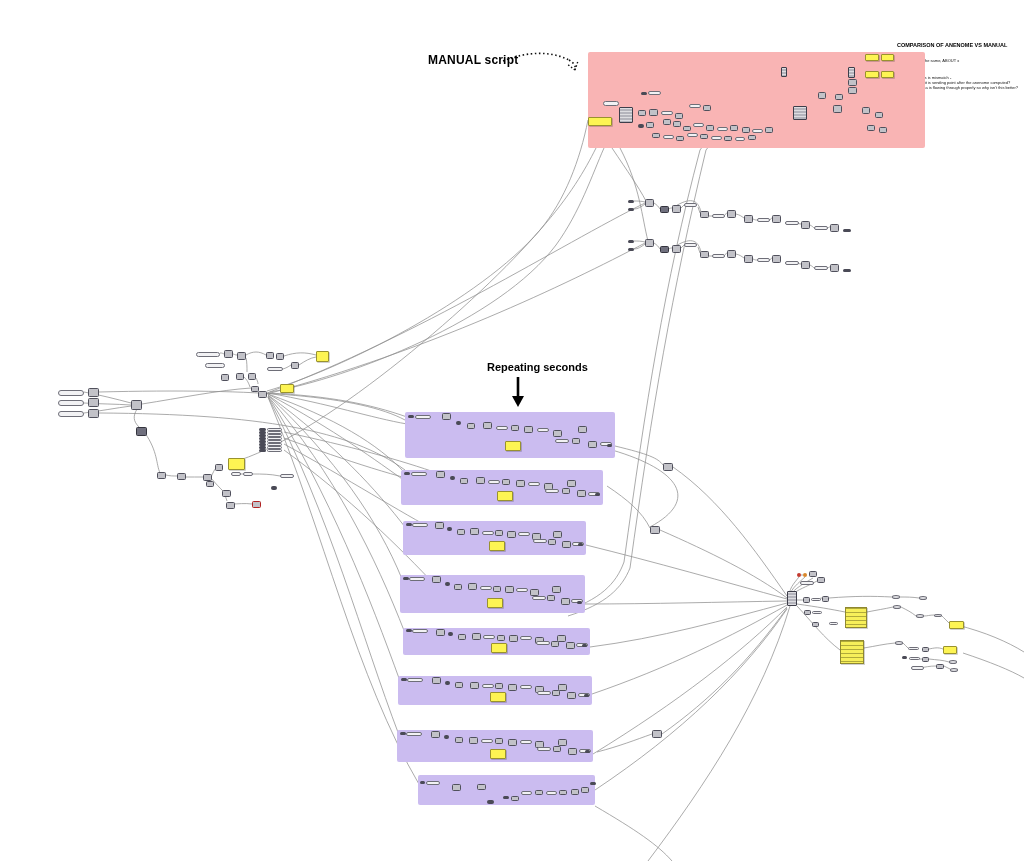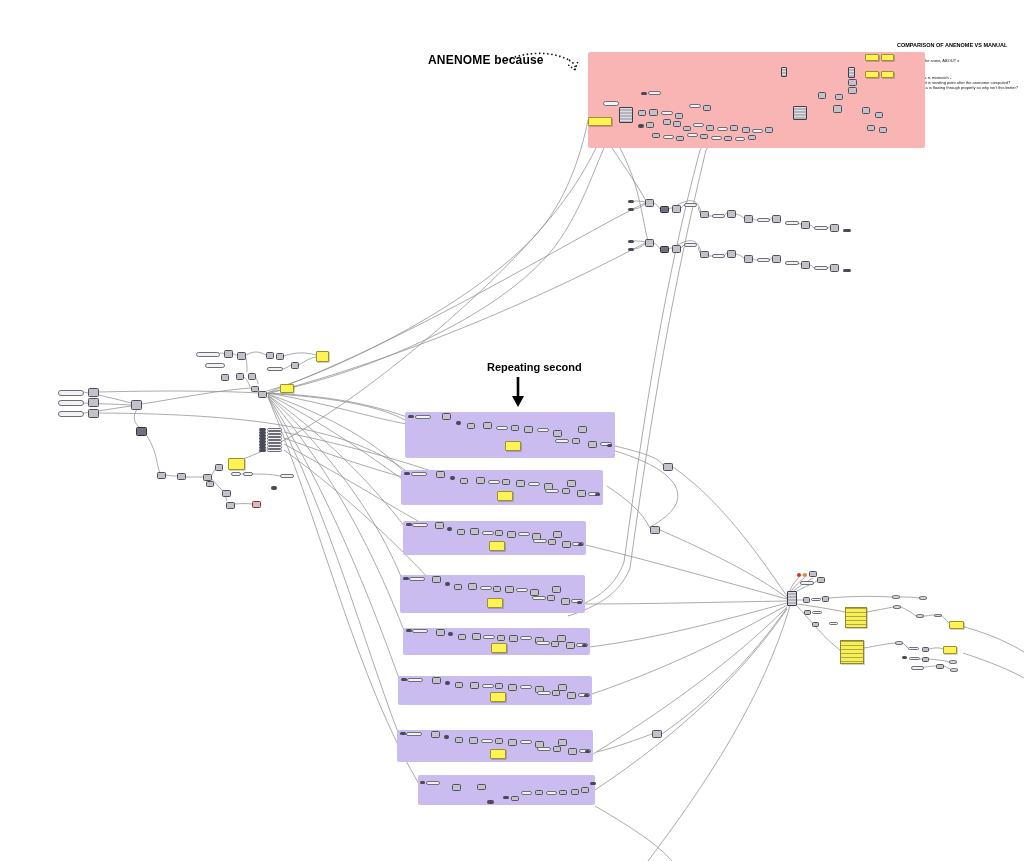--- a/index.html
+++ b/index.html
@@ -317,23 +317,23 @@
         <path d="M29,8 C45,-2 53,0 56,13" fill="none" stroke="#8f8f8f" stroke-width="0.75" vector-effect="non-scaling-stroke"></path>
       </g>
       <path d="M503,61 C528,51 551,51 569,60" fill="none" stroke="#111" stroke-width="1.6" stroke-dasharray="1.5 2.6" vector-effect="non-scaling-stroke"></path>
       <path d="M569,60 C574,63 576,66 575,70" fill="none" stroke="#111" stroke-width="1.6" stroke-dasharray="1.5 2.6" vector-effect="non-scaling-stroke"></path>
       <path d="M575,70 L567,64" fill="none" stroke="#111" stroke-width="1.4" stroke-dasharray="1.5 2" vector-effect="non-scaling-stroke"></path>
       <path d="M575,70 L578,61" fill="none" stroke="#111" stroke-width="1.4" stroke-dasharray="1.5 2" vector-effect="non-scaling-stroke"></path>
       <path d="M518,377 L518,400" fill="none" stroke="#000" stroke-width="2.6" vector-effect="non-scaling-stroke"></path>
       <polygon points="518,407 512,396 524,396" fill="#000"></polygon>
     </svg>
 
-  <div class="ann" id="anenome-label">ANENOME because</div>
+  <div class="ann" id="anenome-label">MANUAL script</div>
 
-  <div class="ann" id="repeating-label">Repeating second</div>
+  <div class="ann" id="repeating-label">Repeating seconds</div>
 
   <div class="ann" id="notes">
     <div class="t">COMPARISON OF ANENOME VS MANUAL</div>
     <div class="l1">First second is the same, ABOUT x</div>
     <div class="pp">
       <div>Second seconds is mismatch -</div>
       <div>Is this because it is sending point after the anenome computed?</div>
       <div>It seems the data is flowing through properly so why isn't this better?</div>
     </div>
   </div>

